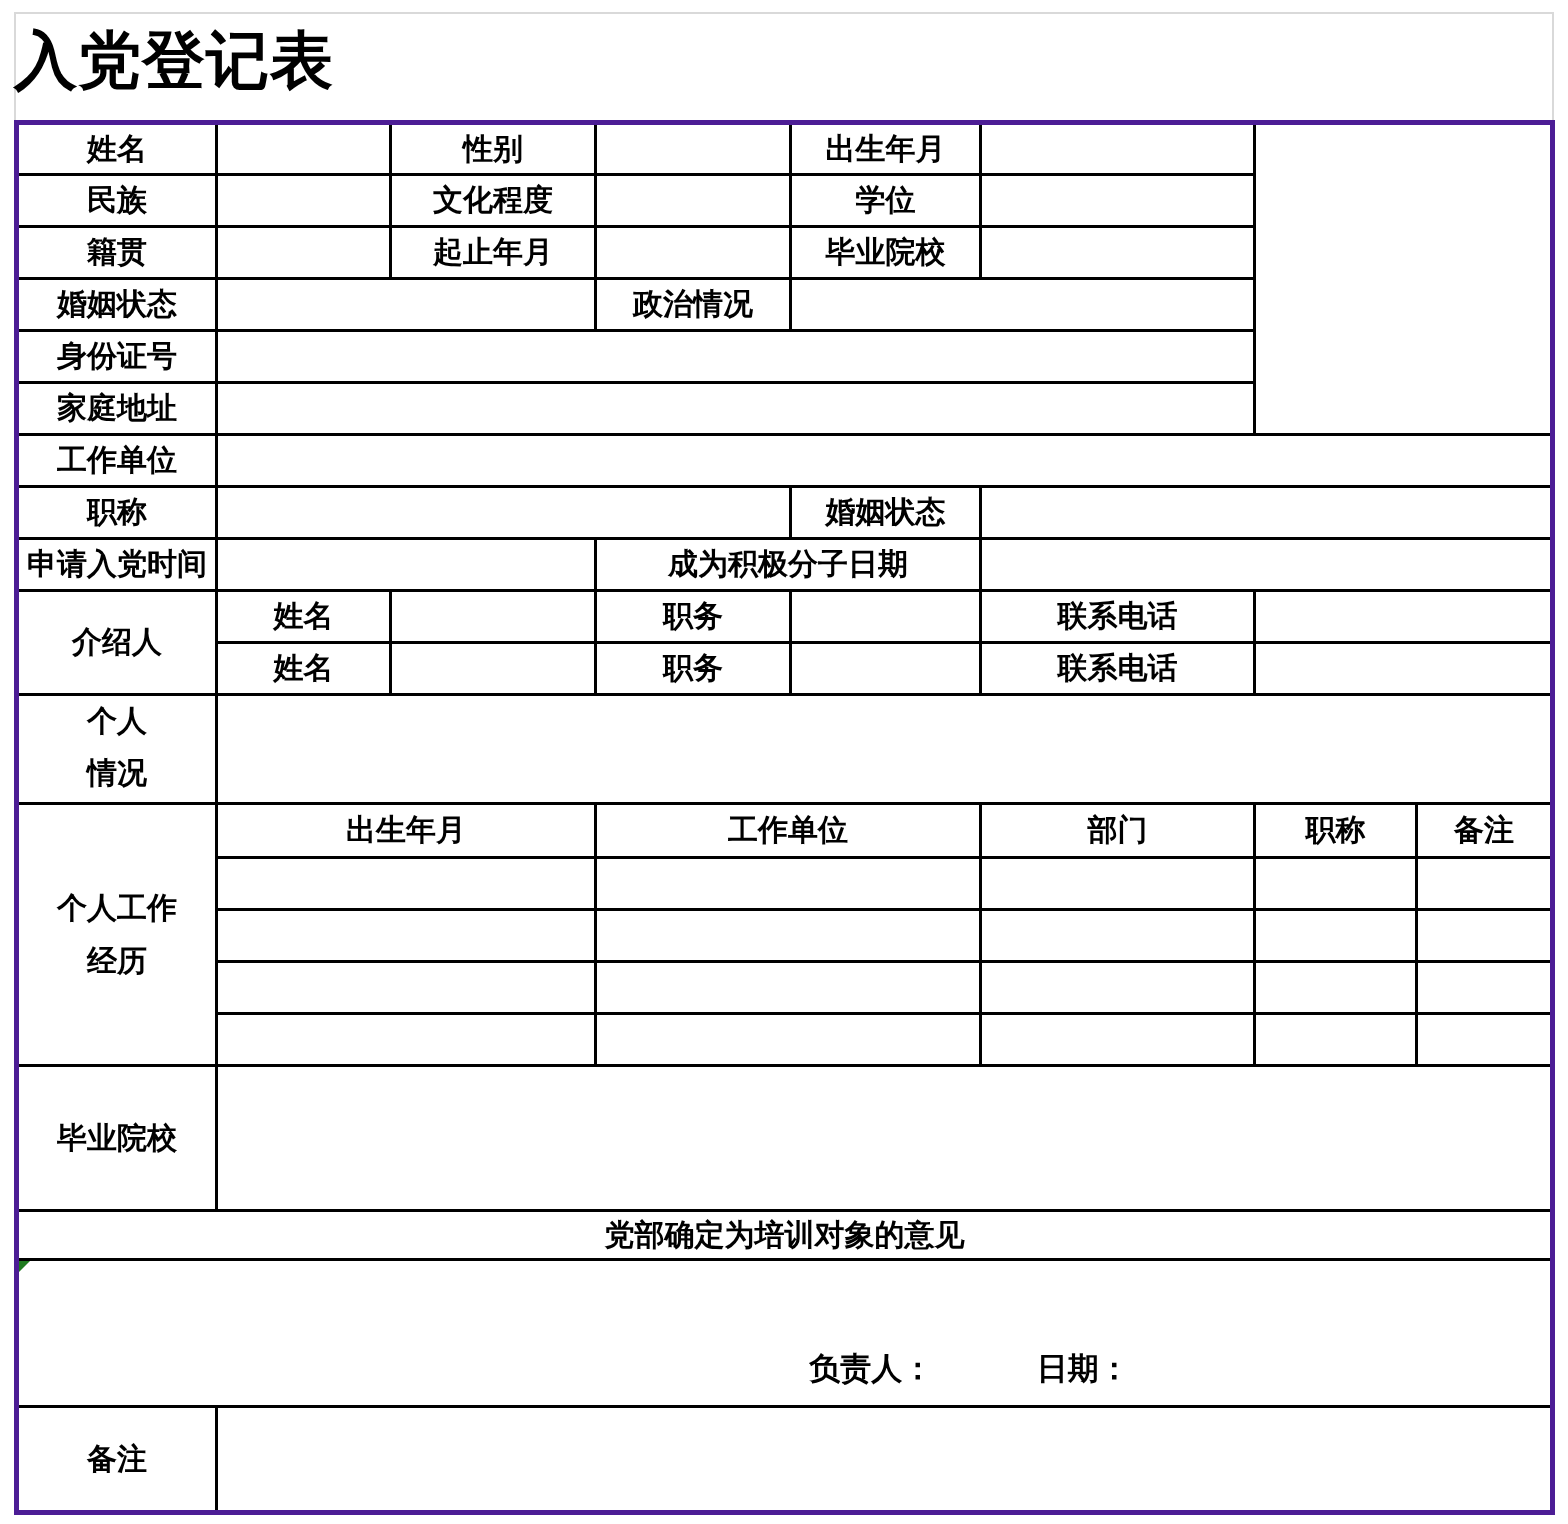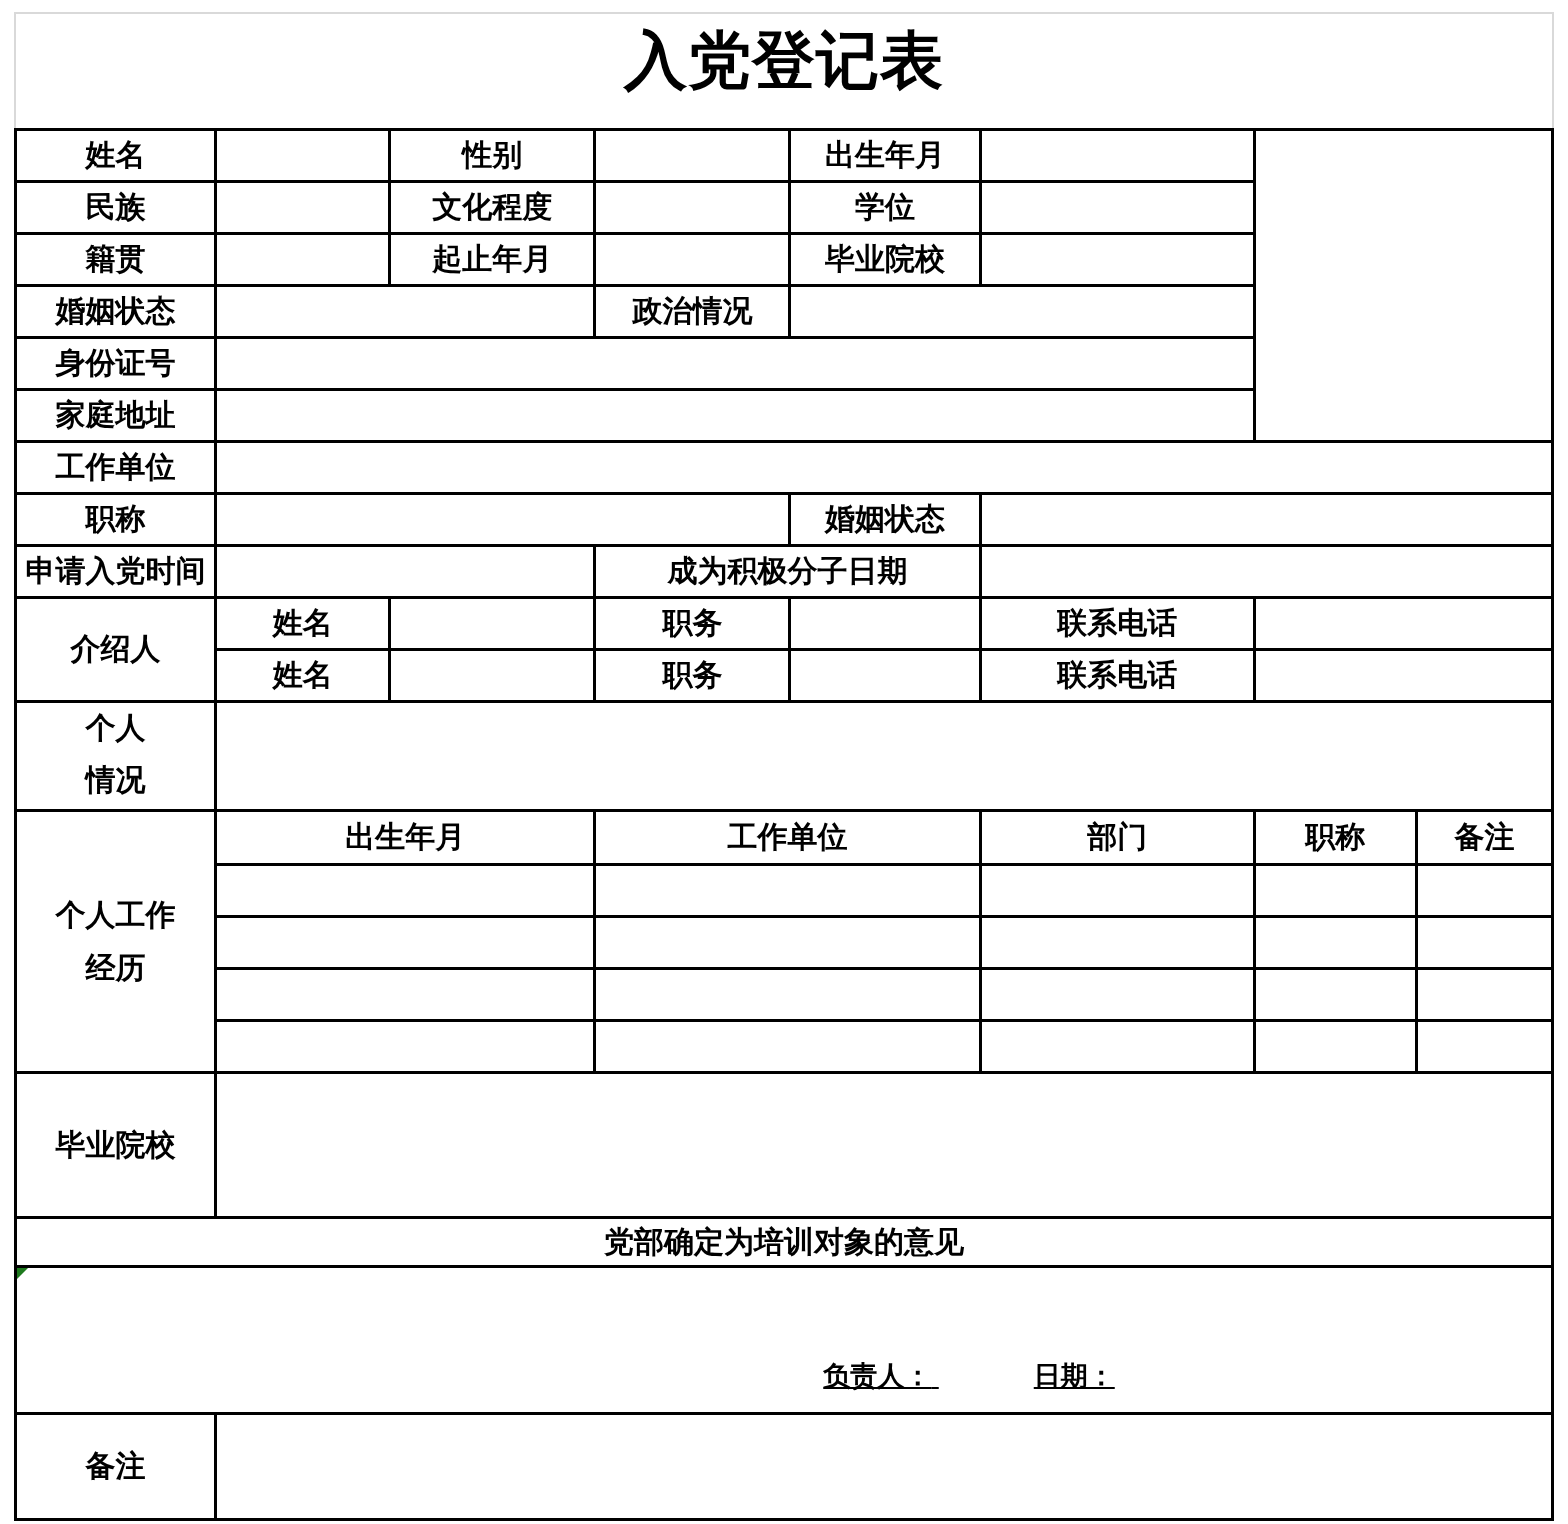--- a/index.html
+++ b/index.html
@@ -15,36 +15,36 @@
     position: absolute;
     left: 14px; top: 12px;
     width: 1540px; height: 1495px;
     border: 2px solid #d9d9d9;
     background: #ffffff;
   }
   .title-band {
     position: absolute;
     left: 14px; top: 14px;
     width: 1540px; height: 94px;
-    display: flex; align-items: center; justify-content: center;
+    display: flex; align-items: center; justify-content: flex-start;
   }
   .page-title {
     font-size: 63px;
     font-weight: 800;
     letter-spacing: 1px;
     white-space: nowrap;
   }
   table.form {
     position: absolute;
-    left: 14px; top: 128px;
+    left: 14px; top: 120px;
     border-collapse: collapse;
     table-layout: fixed;
     width: 1540px;
     background: #fde047;
-    border: 2px solid #4c1d95;
+    border: 5px solid #4c1d95;
   }
   table.form td {
     border: 3px solid #000;
     text-align: center;
     vertical-align: middle;
     font-size: 30px;
     font-weight: 700;
     overflow: hidden;
     white-space: nowrap;
   }
@@ -59,24 +59,23 @@
   tr.h147 { height: 147px; }
   tr.h106 { height: 106px; }
   td.opinion-body {
     vertical-align: top;
     text-align: left;
     position: relative;
   }
   .opinion-line {
     margin-top: 72px;
     padding-left: 370px;
-    font-size: 27px;
+    font-size: 31px;
     font-weight: 700;
     white-space: nowrap;
-    text-decoration: underline;
   }
   .opinion-line .date-label { margin-left: 95px; }
   .corner-flag {
     position: absolute;
     top: 0; left: 0;
     width: 0; height: 0;
     border-top: 11px solid #1e7a1e;
     border-right: 11px solid transparent;
   }
 </style>

